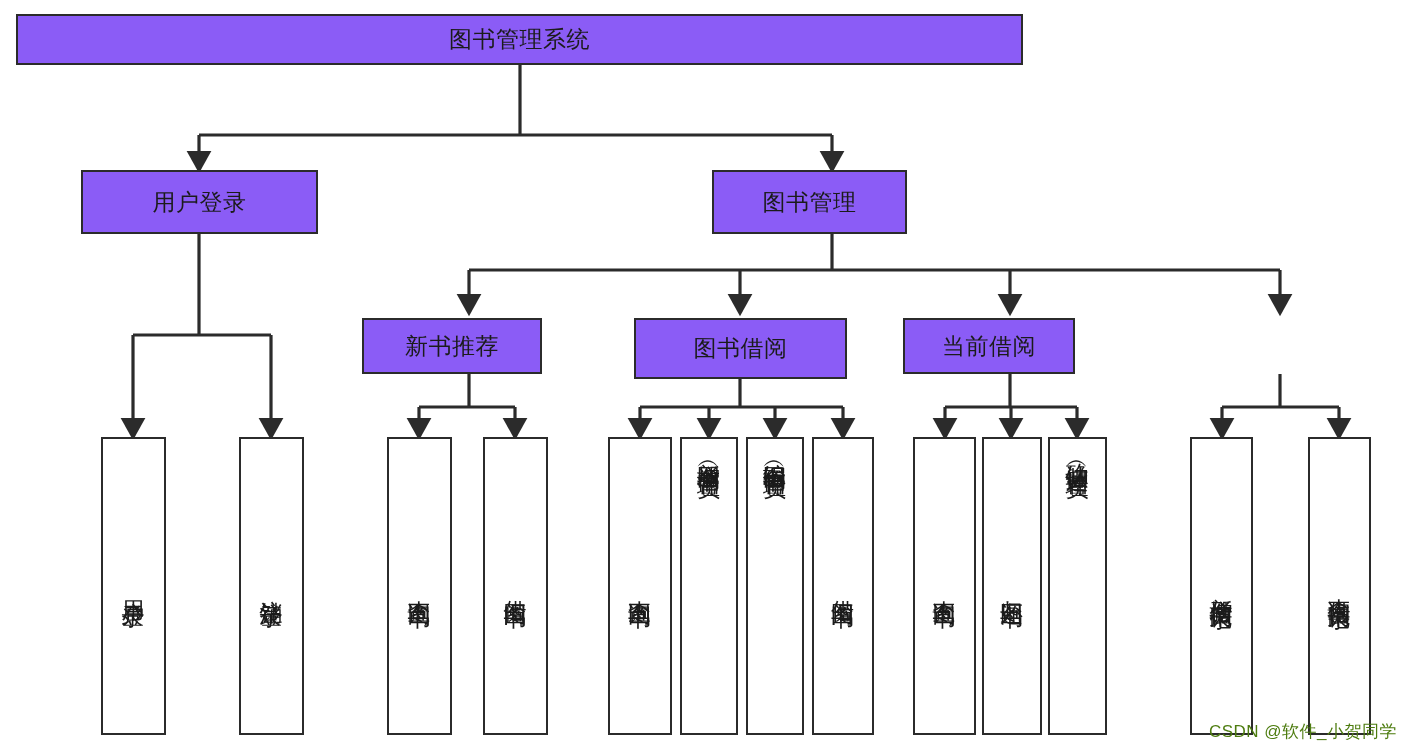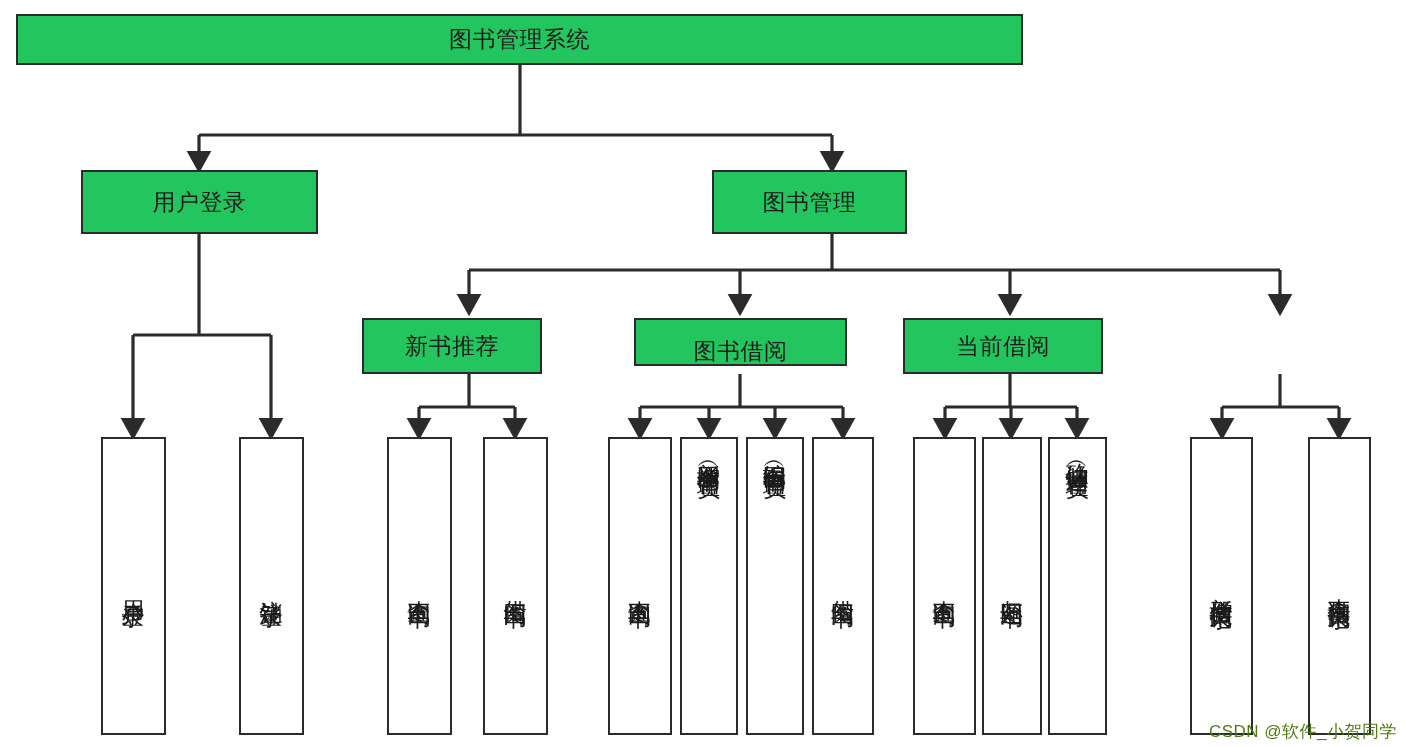--- a/index.html
+++ b/index.html
@@ -14,21 +14,21 @@
     position: relative;
     width: 1405px;
     height: 747px;
     background: #ffffff;
     overflow: hidden;
   }
   .node {
     position: absolute;
     box-sizing: border-box;
     border: 2.5px solid #2b2b2b;
-    background: #22c55e;
+    background: #8b5cf6;
     display: flex;
     align-items: center;
     justify-content: center;
     color: #1b1b1b;
   }
   .node-label {
     font-size: 23px;
     line-height: 1.15;
     letter-spacing: 0.5px;
     white-space: nowrap;
@@ -141,25 +141,25 @@
   </div>
 
   <div class="node" style="left:712px; top:170px; width:195px; height:64px;">
     <span class="node-label">图书管理</span>
   </div>
 
   <div class="node" style="left:362px; top:318px; width:180px; height:56px;">
     <span class="node-label">新书推荐</span>
   </div>
 
-  <div class="node" style="left:634px; top:318px; width:213px; height:48px;align-items:flex-end;">
+  <div class="node" style="left:634px; top:318px; width:213px; height:61px;">
     <span class="node-label">图书借阅</span>
   </div>
 
-  <div class="node" style="left:903px; top:318px; width:200px; height:56px;">
+  <div class="node" style="left:903px; top:318px; width:172px; height:56px;">
     <span class="node-label">当前借阅</span>
   </div>
 
 
   <div class="leaf" style="left:101px; top:437px; width:65px; height:298px;">
     <span class="leaf-label">用户登录</span>
   </div>
 
   <div class="leaf" style="left:239px; top:437px; width:65px; height:298px;">
     <span class="leaf-label">注销登录</span>

